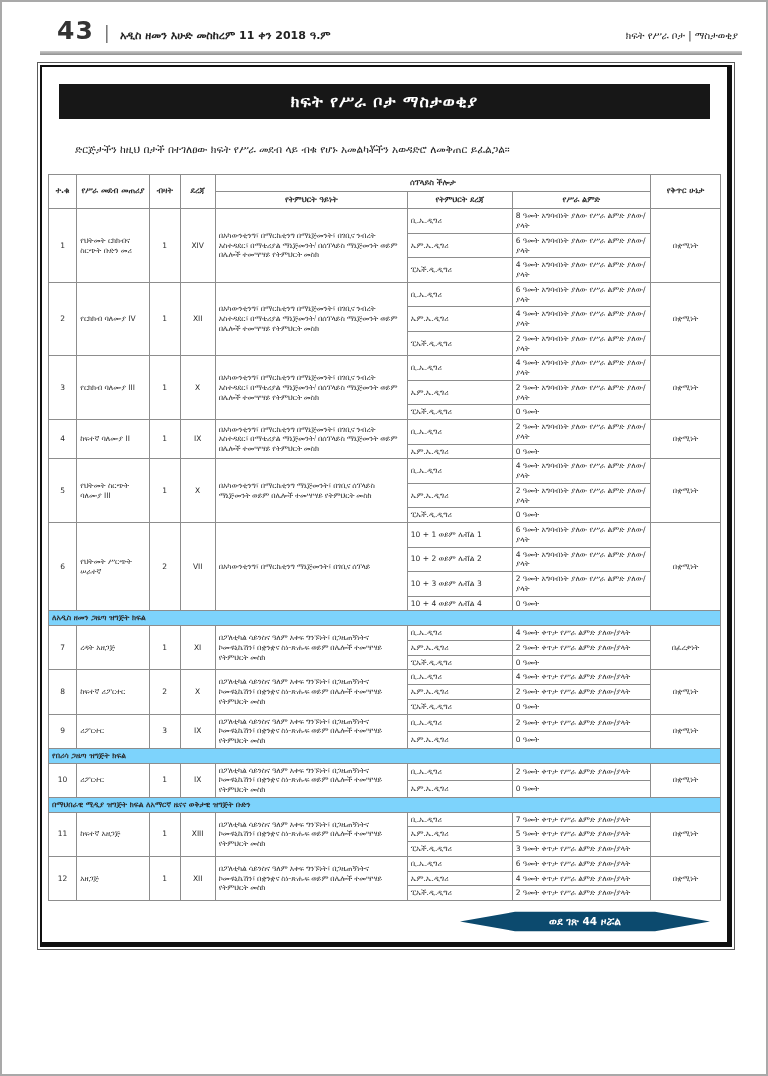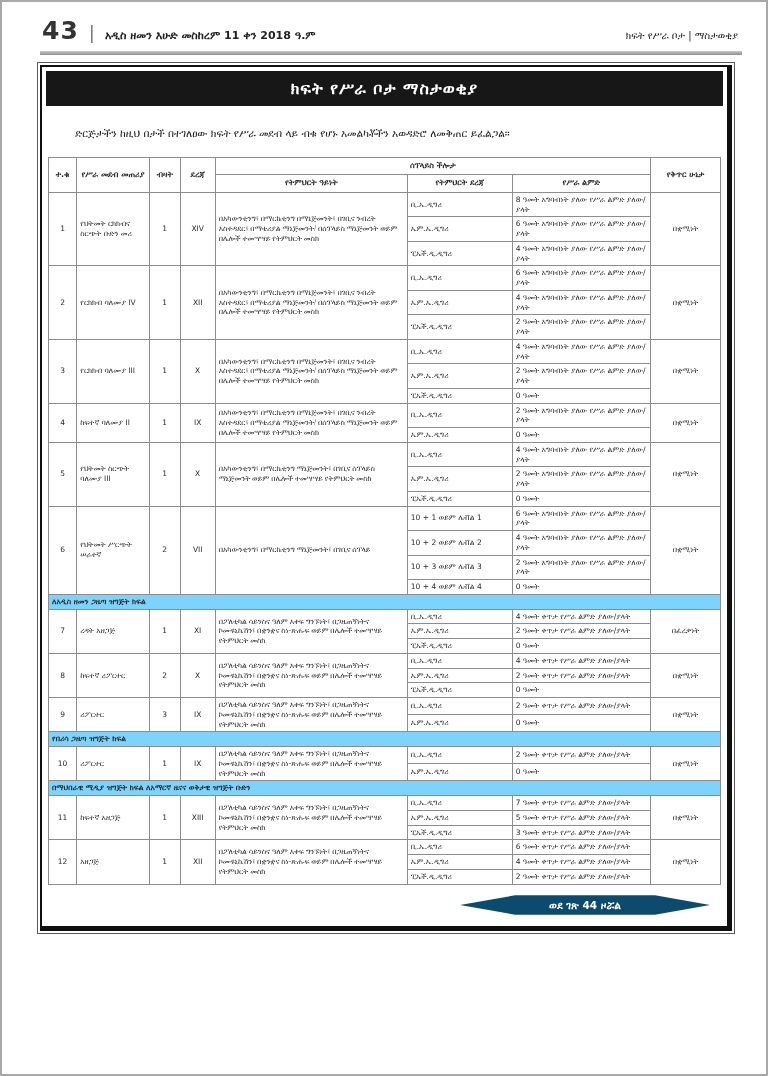--- a/index.html
+++ b/index.html
@@ -4,38 +4,38 @@
 <style>
   html,body{margin:0;padding:0;}
   body{
     width:768px;height:1076px;position:relative;overflow:hidden;
     background:#ffffff;color:#1c1c1c;
     font-family:"DejaVu Sans",sans-serif;
   }
   .page-edge{position:absolute;inset:0;border:2px solid #a9a9a9;pointer-events:none;}
 
   
-  .news-header{display:flex;align-items:baseline;padding:16px 30px 0 42px;}
+  .news-header{display:flex;align-items:baseline;padding:16px 30px 0 42px;margin-left:15px;}
   .page-num{font-size:25px;font-weight:bold;color:#333;letter-spacing:1px;}
   .hdr-sep{margin:0 10px;color:#777;font-size:18px;}
   .masthead{font-weight:bold;font-size:11px;color:#222;}
   .hdr-right{margin-left:auto;font-weight:normal;font-size:10px;color:#222;}
   .header-rule{height:4px;margin:6px 26px 0 40px;background:linear-gradient(#c9c9c9,#8f8f8f);}
 
   
   .notice-box{
     margin:10px 36px 0 40px;
     border:2px solid #101010;border-right-width:5px;border-bottom-width:5px;
     outline:1px solid #5a5a5a;outline-offset:2px;
     background:#fff;padding:3px 3px 6px;
   }
   .title-bar{
     background:#171717;color:#fff;text-align:center;
     font-weight:bold;font-size:16px;letter-spacing:1px;
-    padding:8px 1px;margin:1px;
+    padding:8px 1px;margin:14px;
   }
   .intro{font-size:10.5px;padding:10px 26px 7px 30px;color:#222;}
 
   
   table.vacancy{width:calc(100% - 6px);margin:0 3px;border-collapse:collapse;table-layout:fixed;}
   .vacancy th,.vacancy td{
     border:1px solid #8d8d8d;padding:2px 3px;
     font-size:7.5px;line-height:1.3;vertical-align:middle;
     word-break:break-word;overflow:hidden;color:#2a2a2a;
   }

